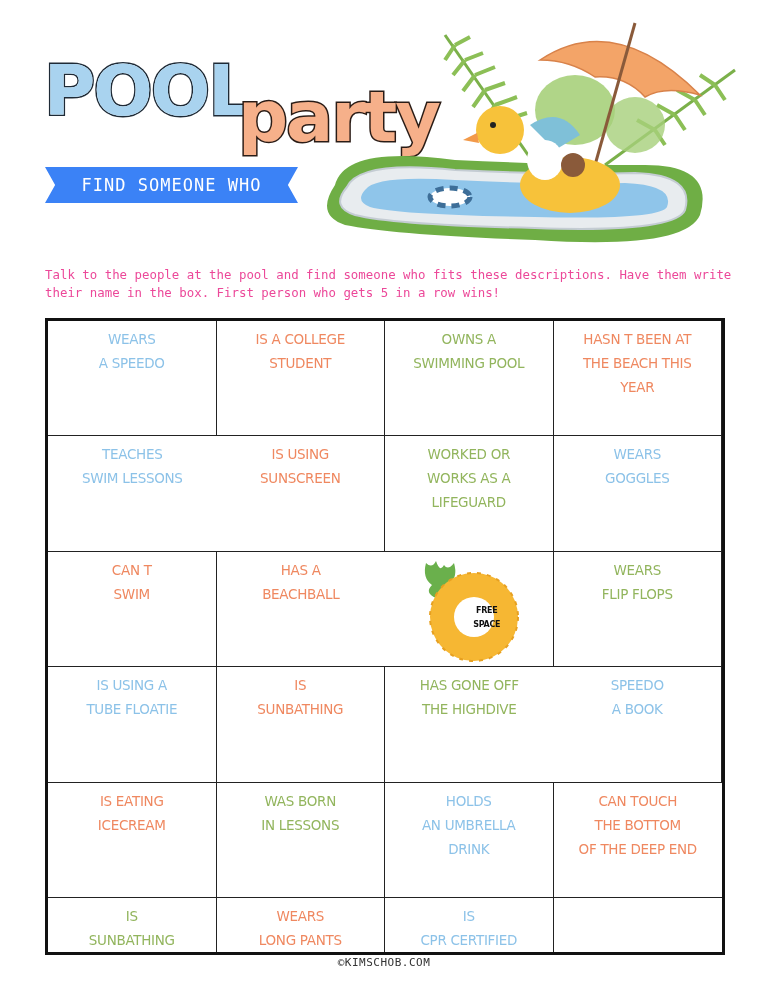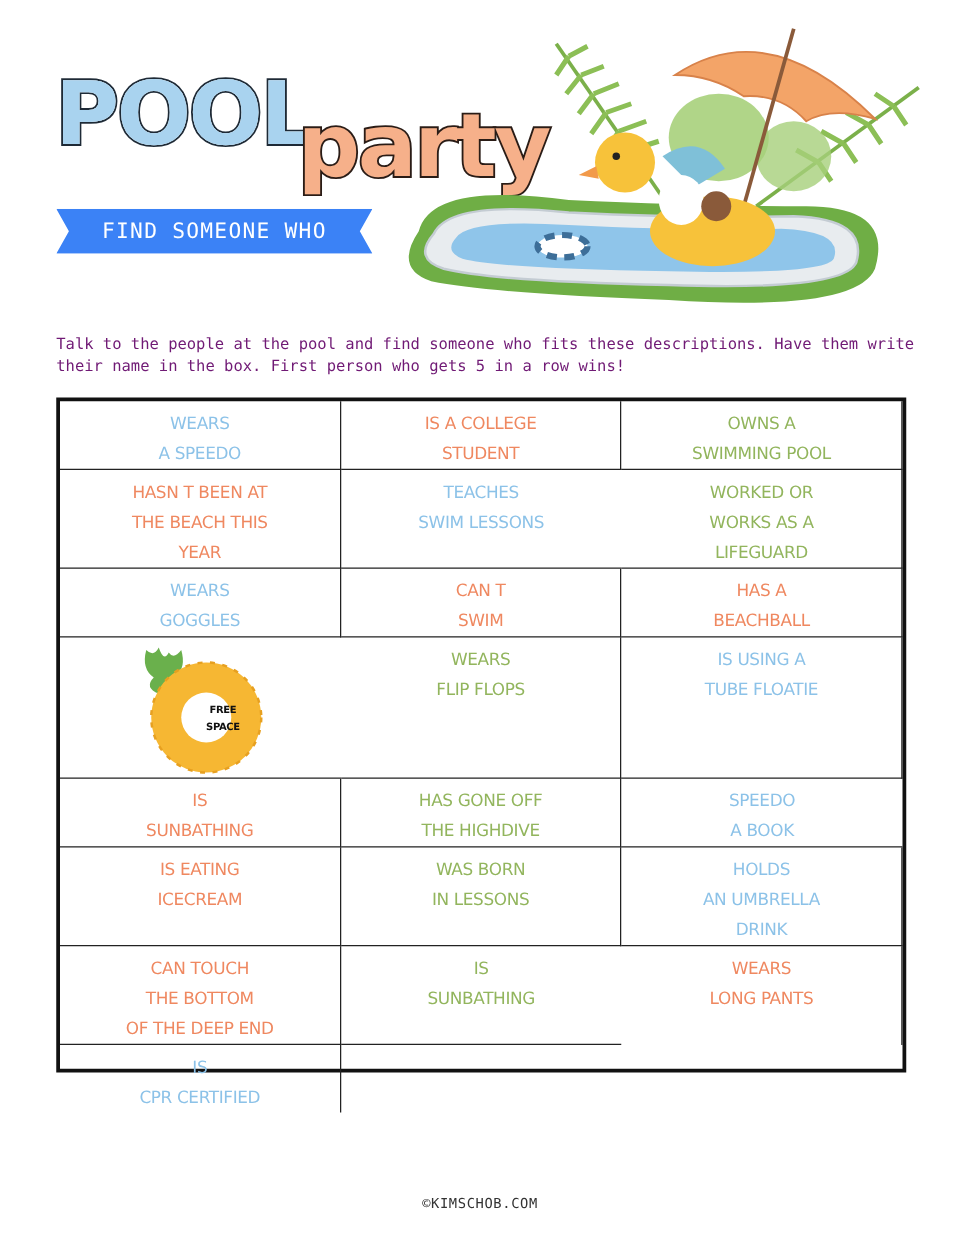--- a/index.html
+++ b/index.html
@@ -31,28 +31,28 @@
     display: flex; align-items: center; justify-content: center;
   }
   .ribbon span {
     color: #ffffff; font-family: "DejaVu Sans Mono", monospace; font-size: 17px; letter-spacing: 1px;
   }
 
   .illus { position: absolute; left: 305px; top: 15px; width: 440px; height: 245px; }
 
   .intro {
     position: absolute; left: 45px; top: 266px; width: 690px;
-    font-family: "DejaVu Sans Mono", monospace; font-size: 12.4px; line-height: 18px; color: #701a75;
+    font-family: "DejaVu Sans Mono", monospace; font-size: 12.4px; line-height: 18px; color: #ec4899;
   }
 
   .grid {
-    position: absolute; left: 45px; top: 318px; width: 680px; height: 540px;
+    position: absolute; left: 45px; top: 318px; width: 680px; height: 637px;
     border: 3px solid #111;
     display: grid;
-    grid-template-columns: repeat(3, 1fr);
+    grid-template-columns: repeat(4, 1fr);
     grid-template-rows: repeat(5, 1fr);
   }
   .cell {
     border-right: 1.5px solid #222; border-bottom: 1.5px solid #222;
     text-align: center; padding-top: 6px;
     font-family: "DejaVu Sans", sans-serif; font-size: 13.5px; line-height: 24px; letter-spacing: -0.3px;
     white-space: pre-line; position: relative;
   }
   .cell:nth-child(5n) { border-right: none; }
   .cell:nth-child(n+21) { border-bottom: none; }
@@ -124,20 +124,22 @@
 A SPEEDO</div>
     <div class="cell c-orange">IS A COLLEGE
 STUDENT</div>
     <div class="cell c-green">OWNS A
 SWIMMING POOL</div>
     <div class="cell c-orange">HASN T BEEN AT
 THE BEACH THIS
 YEAR</div>
     <div class="cell c-blue">TEACHES
 SWIM LESSONS</div>
+    <div class="cell c-orange">IS USING
+SUNSCREEN</div>
     <div class="cell c-green">WORKED OR
 WORKS AS A
 LIFEGUARD</div>
     <div class="cell c-blue">WEARS
 GOGGLES</div>
     <div class="cell c-orange">CAN T
 SWIM</div>
     <div class="cell c-orange">HAS A
 BEACHBALL</div>
     <div class="cell free"><svg width="110" height="112" viewBox="0 0 110 112">

